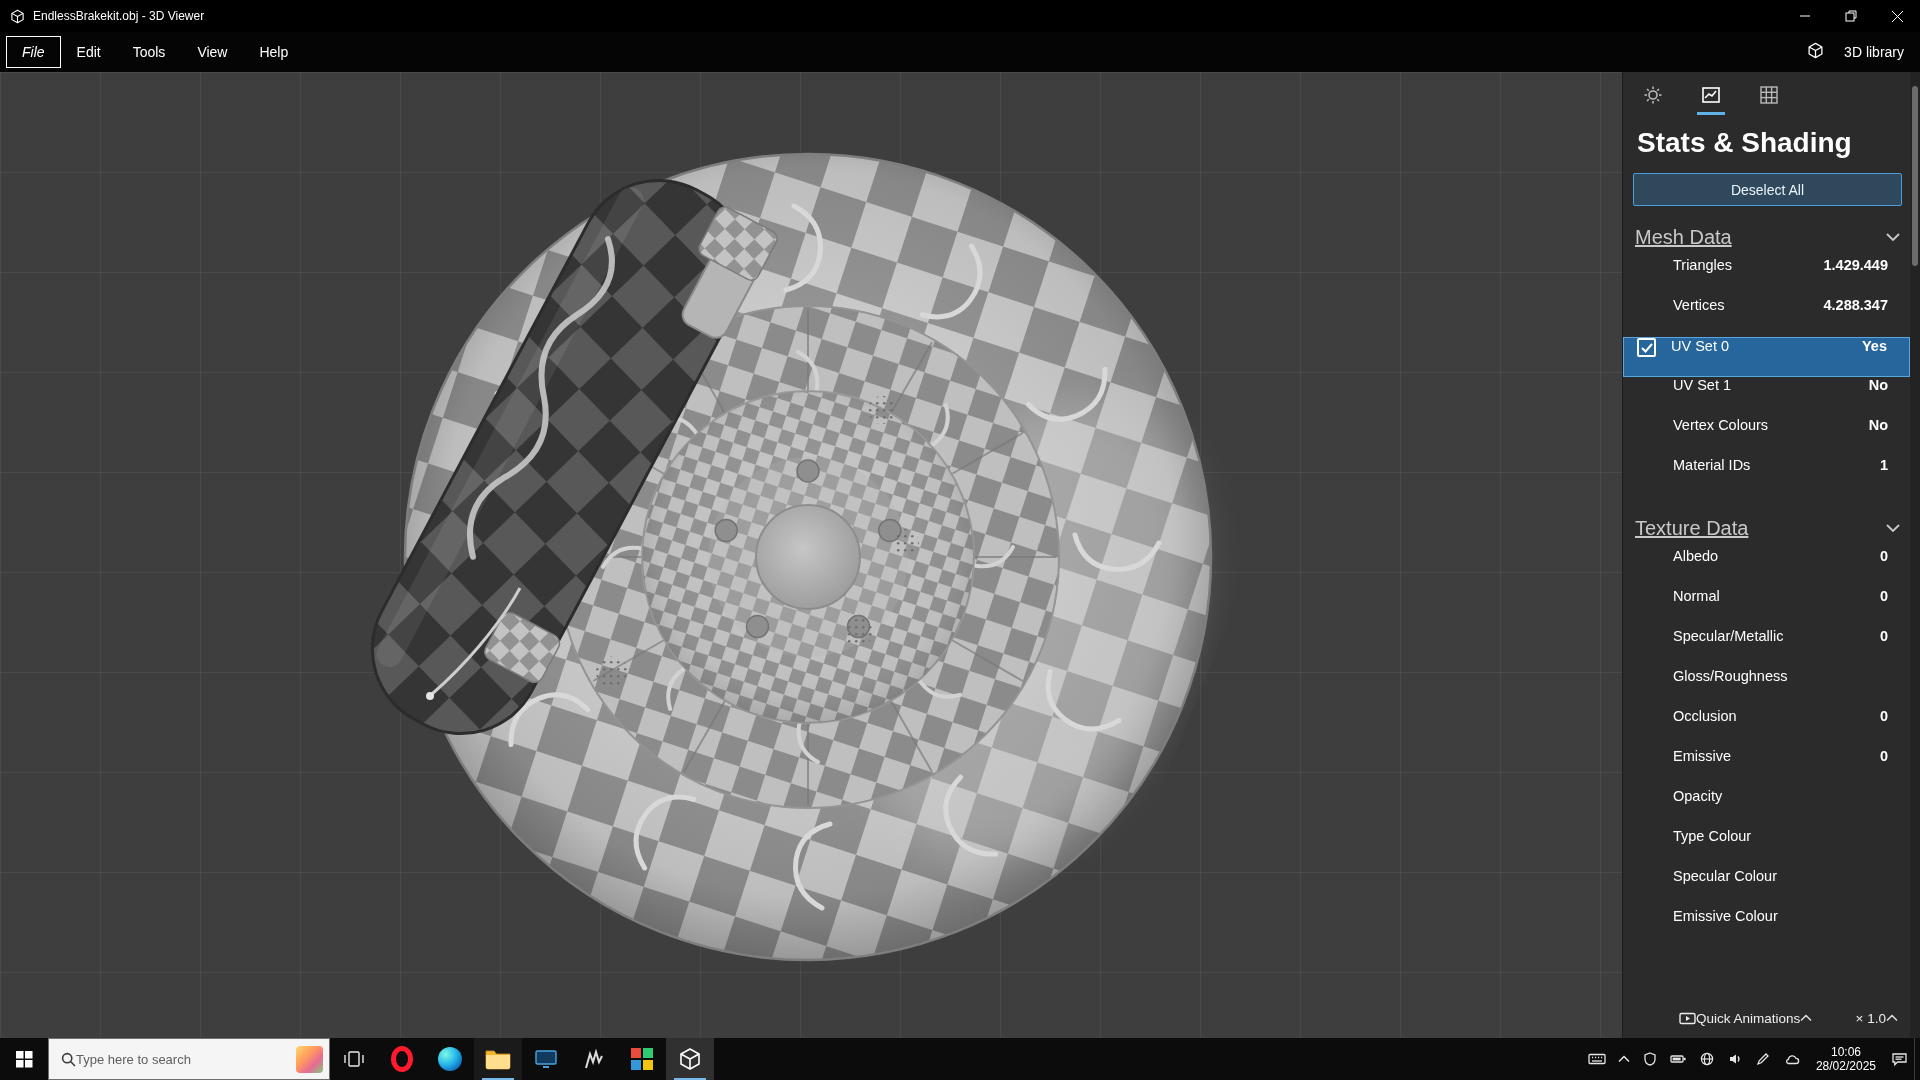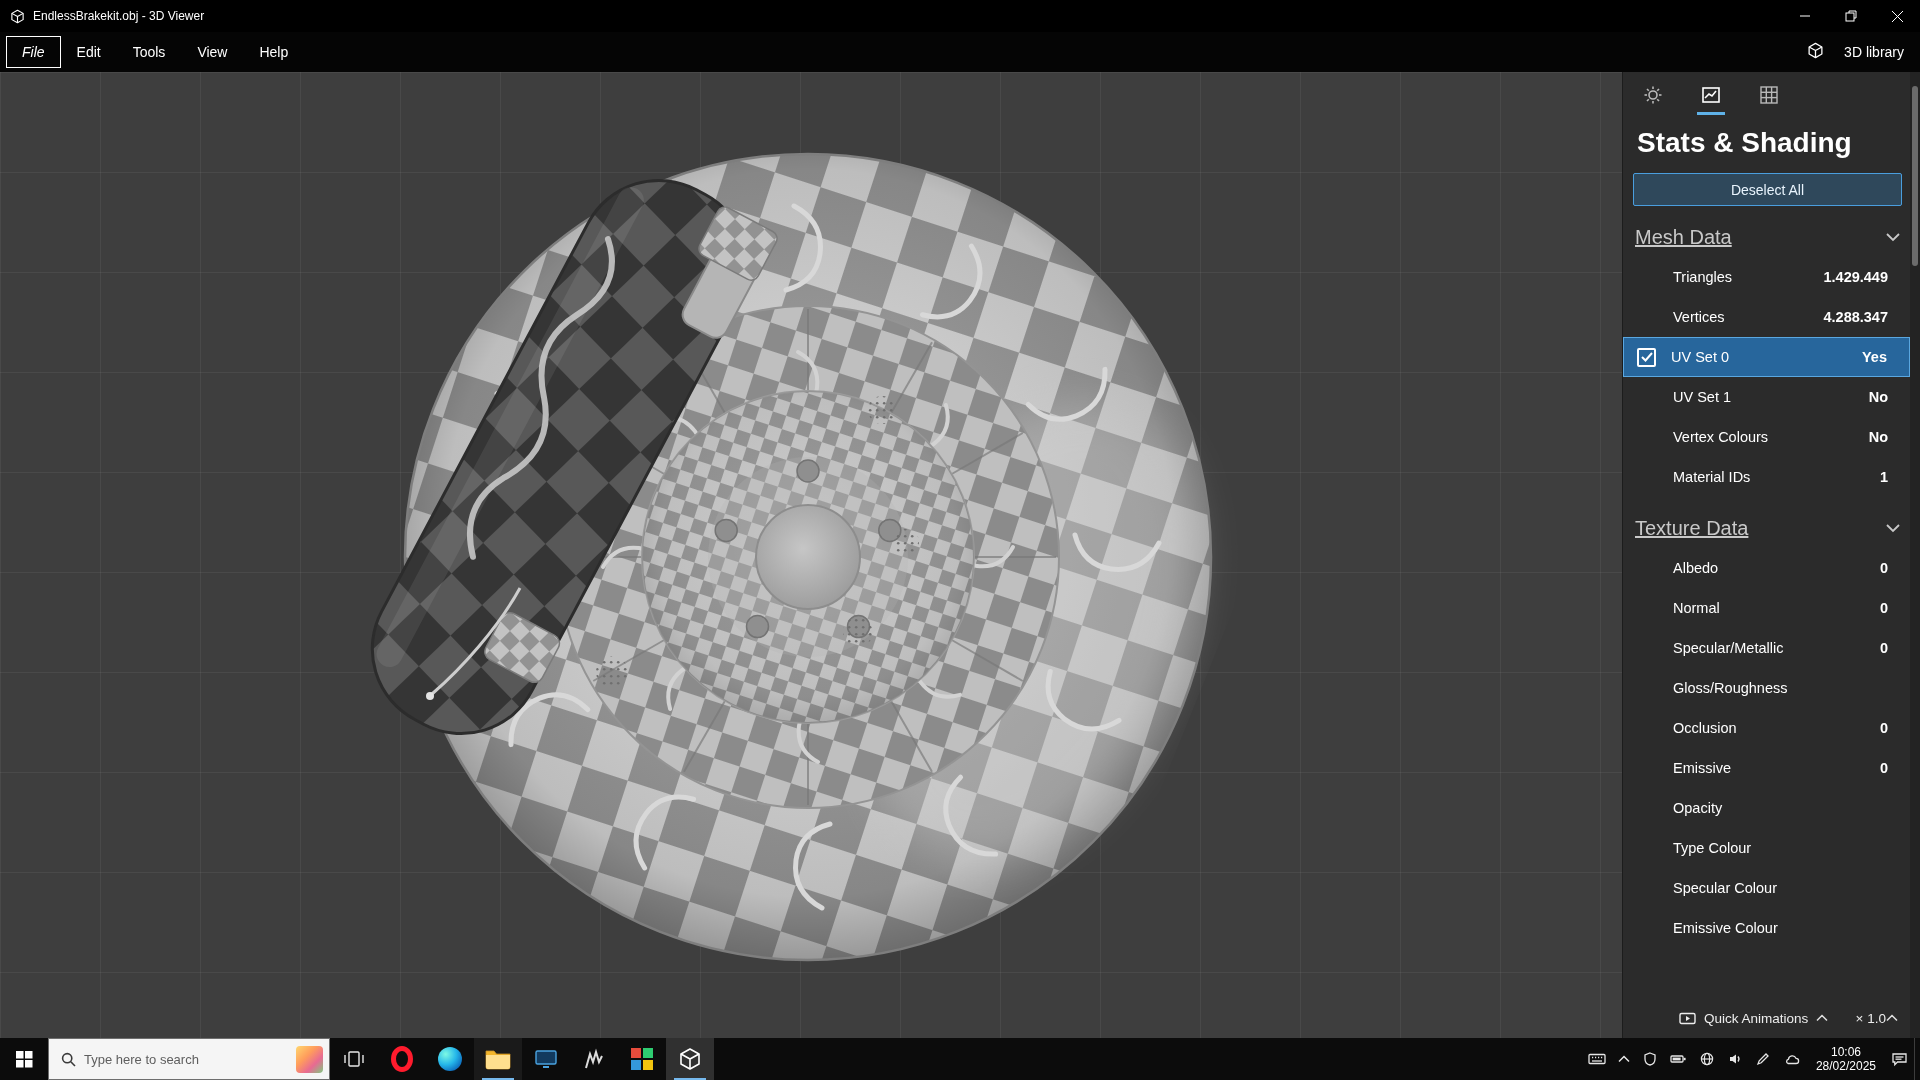--- a/index.html
+++ b/index.html
@@ -39,41 +39,41 @@
   .tab { width:28px; padding-bottom:7px; display:flex; justify-content:center;
     border-bottom:3px solid transparent; }
   .tab.selected { border-bottom-color:#5fb2e8; }
   .p-title { color:#fff; font-size:28px; font-weight:700; margin:12px 0 14px 14px; }
   .deselect { display:block; width:calc(100% - 28px); margin:0 18px 6px 10px; height:33px;
     background:rgba(56,139,203,0.30); border:1px solid #4a9ede; border-radius:2px;
     color:#e9f4fd; font-size:14px; font-family:inherit; cursor:pointer; }
   .sec-hdr { display:flex; align-items:center; margin:20px 20px 8px 12px; color:#c9c9c9;
     font-size:20px;text-decoration:underline; }
   .sec-hdr svg { margin-left:auto; }
-  .row { display:flex; align-items:center; height:40px; padding:0 22px 0 50px;
+  .row { display:flex; align-items:flex-start; height:40px; padding:0 22px 0 50px;
     color:#fff; font-size:14.5px; margin-right:10px; }
   .row .rvalue { margin-left:auto; font-weight:600; }
   .row.selected { background:#27669c; border:1px solid #5aa7e0; padding-left:13px; }
   .checkbox { width:19px; height:19px; border:2px solid #fff; border-radius:2px;
     margin-right:15px; display:flex; align-items:center; justify-content:center; }
   .p-footer { position:absolute; left:0; right:10px; bottom:0; height:40px; display:flex;
     align-items:center; padding:0 12px 0 56px; color:#ededed; font-size:13.5px;
     background:#2b2b2b; }
-  .qa { display:flex; align-items:center; gap:8px; }
+  .qa { display:flex; align-items:center; }
   .spd { margin-left:auto; display:flex; align-items:center; }
   .p-scroll { position:absolute; top:0; right:0; bottom:0; width:10px; background:#232323; }
   .p-thumb { position:absolute; top:14px; left:2px; width:6px; height:180px; background:#6b6b6b;
     border-radius:3px; }
 
   
   .taskbar { position:absolute; left:0; right:0; bottom:0; height:42px; background:#0c0c0c;
     display:flex; align-items:stretch; }
   .start { width:48px; display:flex; align-items:center; justify-content:center; }
   .searchbox { width:282px; background:#f5f5f5; border:1px solid #6e6e6e; display:flex;
-    align-items:center; padding:0 6px 0 12px; gap:8px; }
+    align-items:center; padding:0 6px 0 12px; }
   .searchbox input { flex:1; min-width:0; border:none; outline:none; background:transparent;
     font-size:13px; font-family:inherit; color:#333; }
   .searchbox input::placeholder { color:#5e5e5e; }
   .sh-icon { width:27px; height:27px; border-radius:4px; flex:none;
     background:linear-gradient(135deg,#ffd76e 0%,#ff9d5c 38%,#e86a92 68%,#7fc97f 100%); }
   .tb-icons { display:flex; }
   .tbtn { position:relative; width:48px; display:flex; align-items:center; justify-content:center; }
   .tbtn.open::after { content:""; position:absolute; left:8px; right:8px; bottom:0; height:2px;
     background:#76b9ed; }
   .tbtn.open { background:rgba(255,255,255,0.06); }

